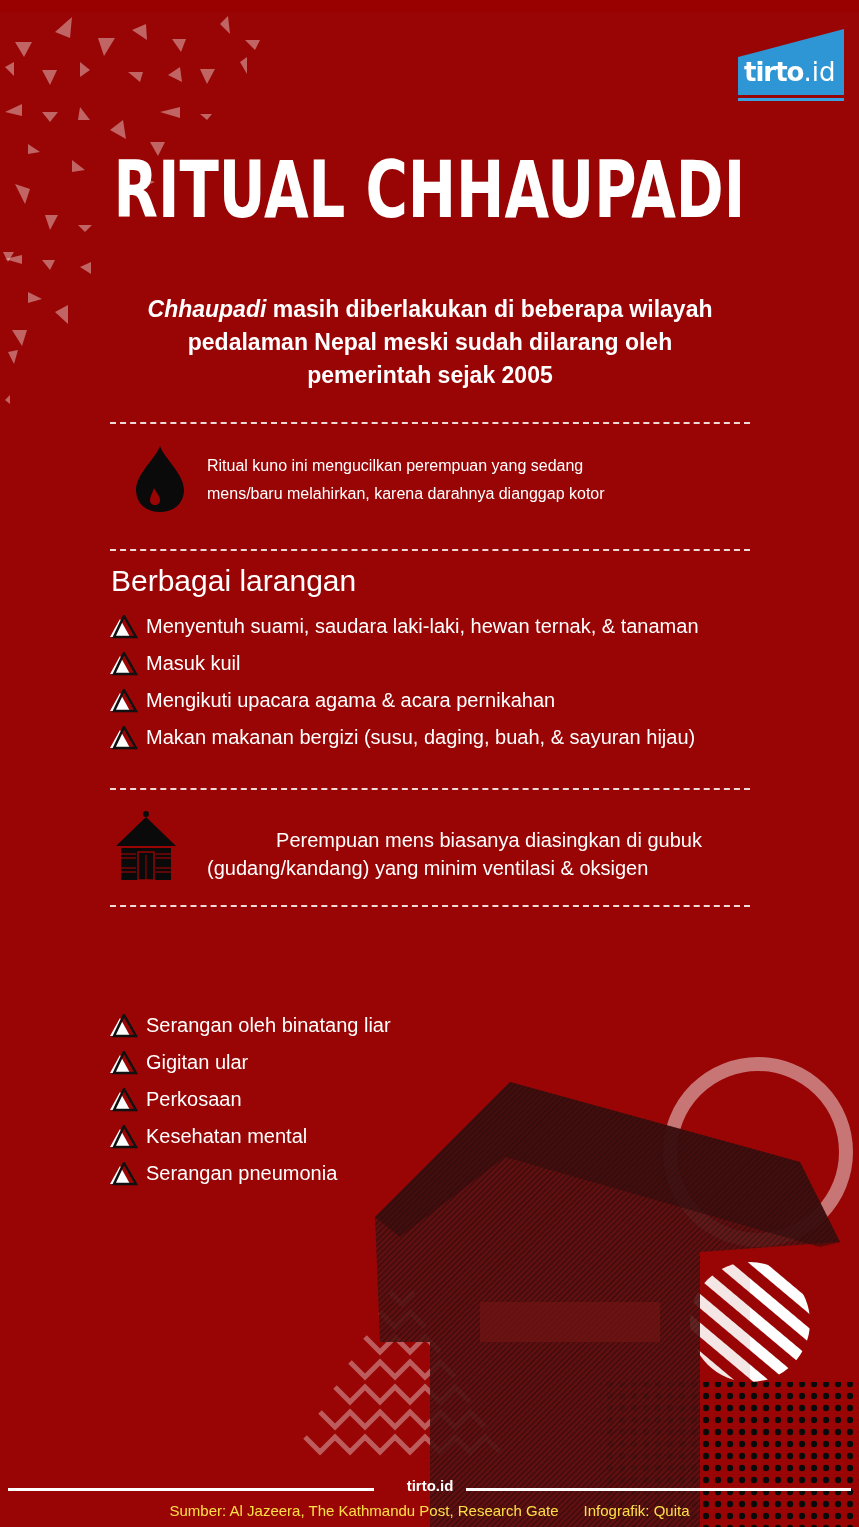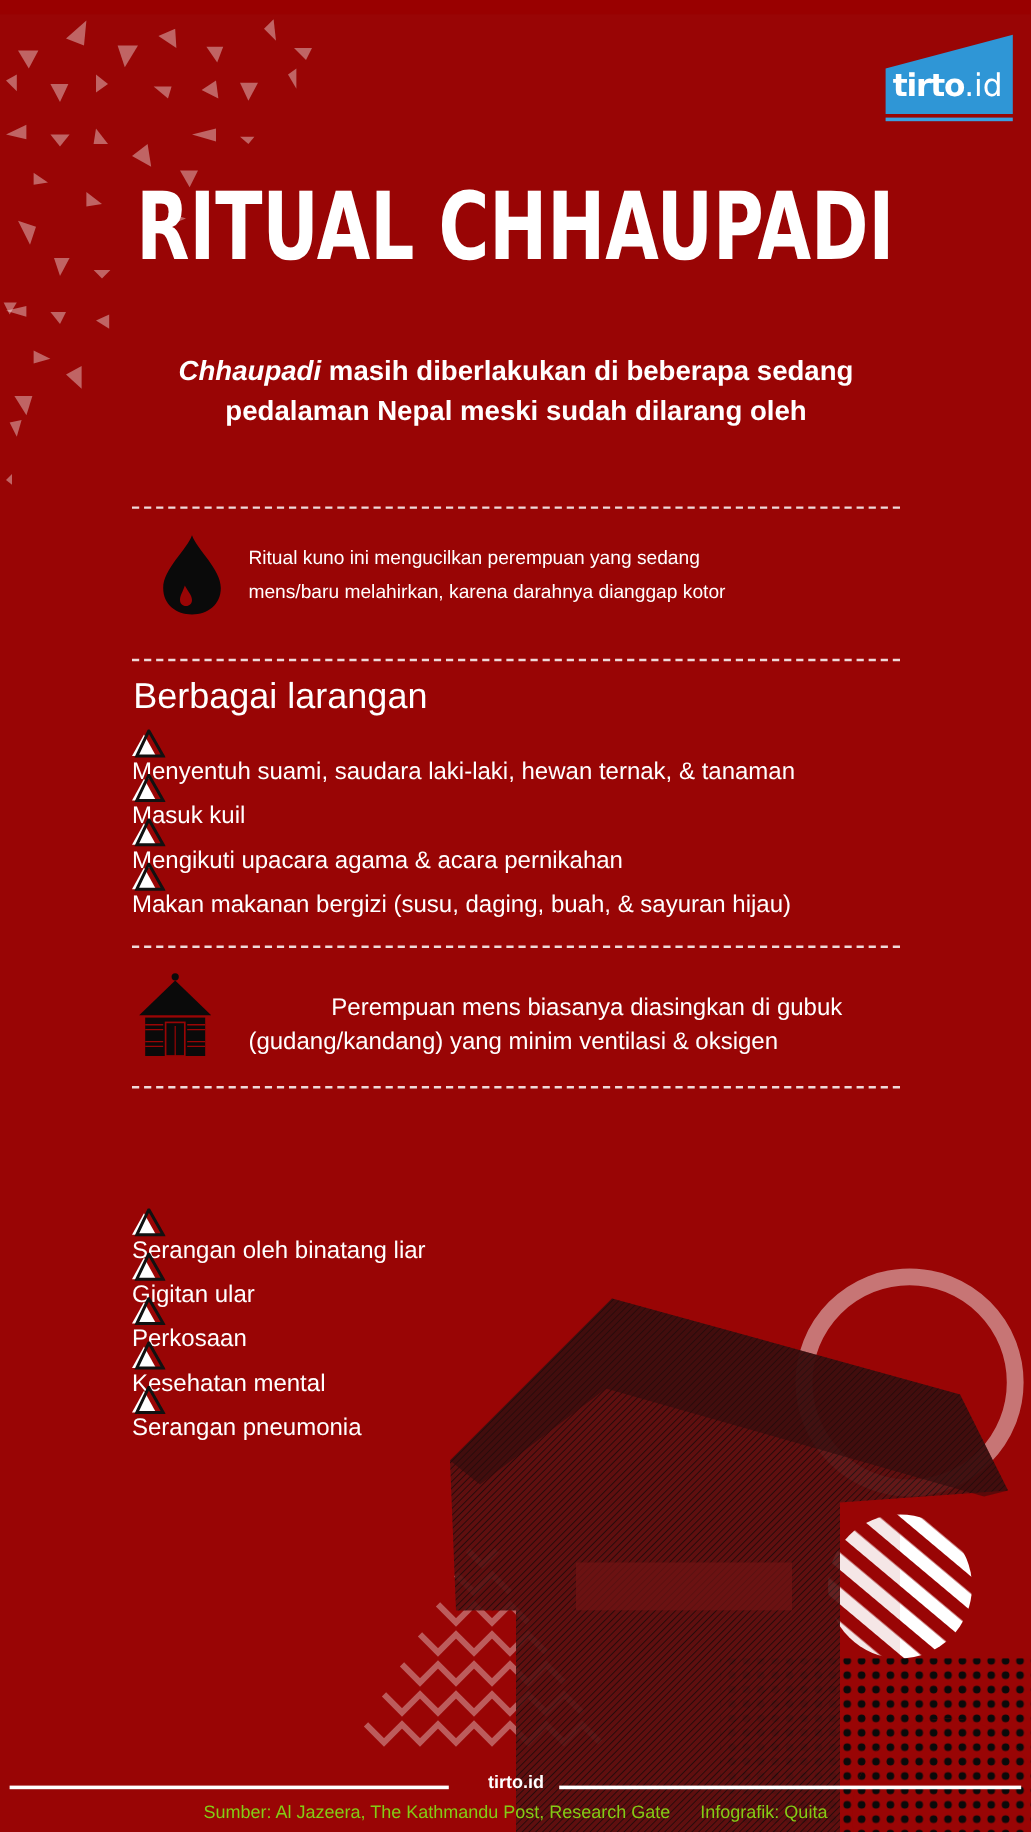--- a/index.html
+++ b/index.html
@@ -20,32 +20,32 @@
 
     .dash { position: absolute; left: 110px; width: 640px; height: 0; border-top: 2px dashed rgba(255,255,255,0.85); }
 
     .drop-icon { position: absolute; left: 134px; top: 432px; width: 52px; height: 70px; }
     .drop-text { position: absolute; left: 207px; top: 440px; width: 580px; font-size: 16px; line-height: 28px; }
 
     .section-title { position: absolute; left: 111px; font-weight: normal; font-size: 30px; line-height: 32px; }
     .section-title em { font-style: italic; }
 
     .list { position: absolute; left: 110px; margin: 0; padding: 0; list-style: none; }
-    .list li { display: flex; height: 37px; font-size: 20px; flex-direction: column; }
+    .list li { display: flex; align-items: center; height: 37px; font-size: 20px; }
     .tri { width: 28px; height: 24px; margin-right: 8px; flex: 0 0 auto; }
 
     .hut-icon { position: absolute; left: 114px; top: 798px; width: 64px; height: 72px; }
     .hut-text { position: absolute; left: 207px; top: 814px; width: 560px; font-size: 20px; line-height: 28px; }
     .hut-text .l1 { padding-left: 4px; text-align: center; }
 
     .deco { position: absolute; left: 280px; top: 1030px; width: 579px; height: 497px; }
 
     .footer-line { position: absolute; top: 1476px; height: 3px; background: #fff; }
     .footer-brand { position: absolute; left: 380px; width: 100px; top: 1465px; text-align: center; font-weight: bold; font-size: 15px; }
-    .footer-source { position: absolute; left: 0; width: 859px; top: 1490px; text-align: center; font-size: 15px; color: #84cc16; white-space: pre; }
+    .footer-source { position: absolute; left: 0; width: 859px; top: 1490px; text-align: center; font-size: 15px; color: #fde047; white-space: pre; }
   </style>
 </head>
 <body>
 
 <div class="canvas">
 
   <svg class="confetti" viewBox="0 0 300 400">
     <g fill="#ffffff" fill-opacity="0.38">
       <polygon points="55,20 72,5 70,26"></polygon>
       <polygon points="15,30 32,30 24,45"></polygon>
@@ -90,22 +90,23 @@
     <svg width="110" height="76" viewBox="0 0 110 76" style="position:absolute;left:0;top:0;">
       <polygon points="2,30 108,2 108,68 2,68" fill="#2f96d6"></polygon>
     </svg>
     <span class="logo-text"><span>tirto</span><span class="id">.id</span></span>
     <div class="logo-underline"></div>
   </div>
 
   <div class="title">RITUAL CHHAUPADI</div>
 
   <div class="intro">
-    <div><em>Chhaupadi</em><span> masih diberlakukan di beberapa sedang</span></div>
+    <div><em>Chhaupadi</em><span> masih diberlakukan di beberapa wilayah</span></div>
     <div>pedalaman Nepal meski sudah dilarang oleh</div>
+    <div>pemerintah sejak 2005</div>
   </div>
 
   <div class="dash" style="top:410px;"></div>
 
   <svg class="drop-icon" viewBox="0 0 52 70">
     <path d="M26 2 C30 14 50 30 50 46 C50 60 39 68 26 68 C13 68 2 60 2 46 C2 30 22 14 26 2 Z" fill="#0a0a0a"></path>
     <path d="M20 44 C22 48 26 52 26 56 C26 59 24 61 21 61 C18 61 16 59 16 56 C16 52 19 48 20 44 Z" fill="#990505"></path>
   </svg>
   <div class="drop-text">
     <div>Ritual kuno ini mengucilkan perempuan yang sedang</div>

